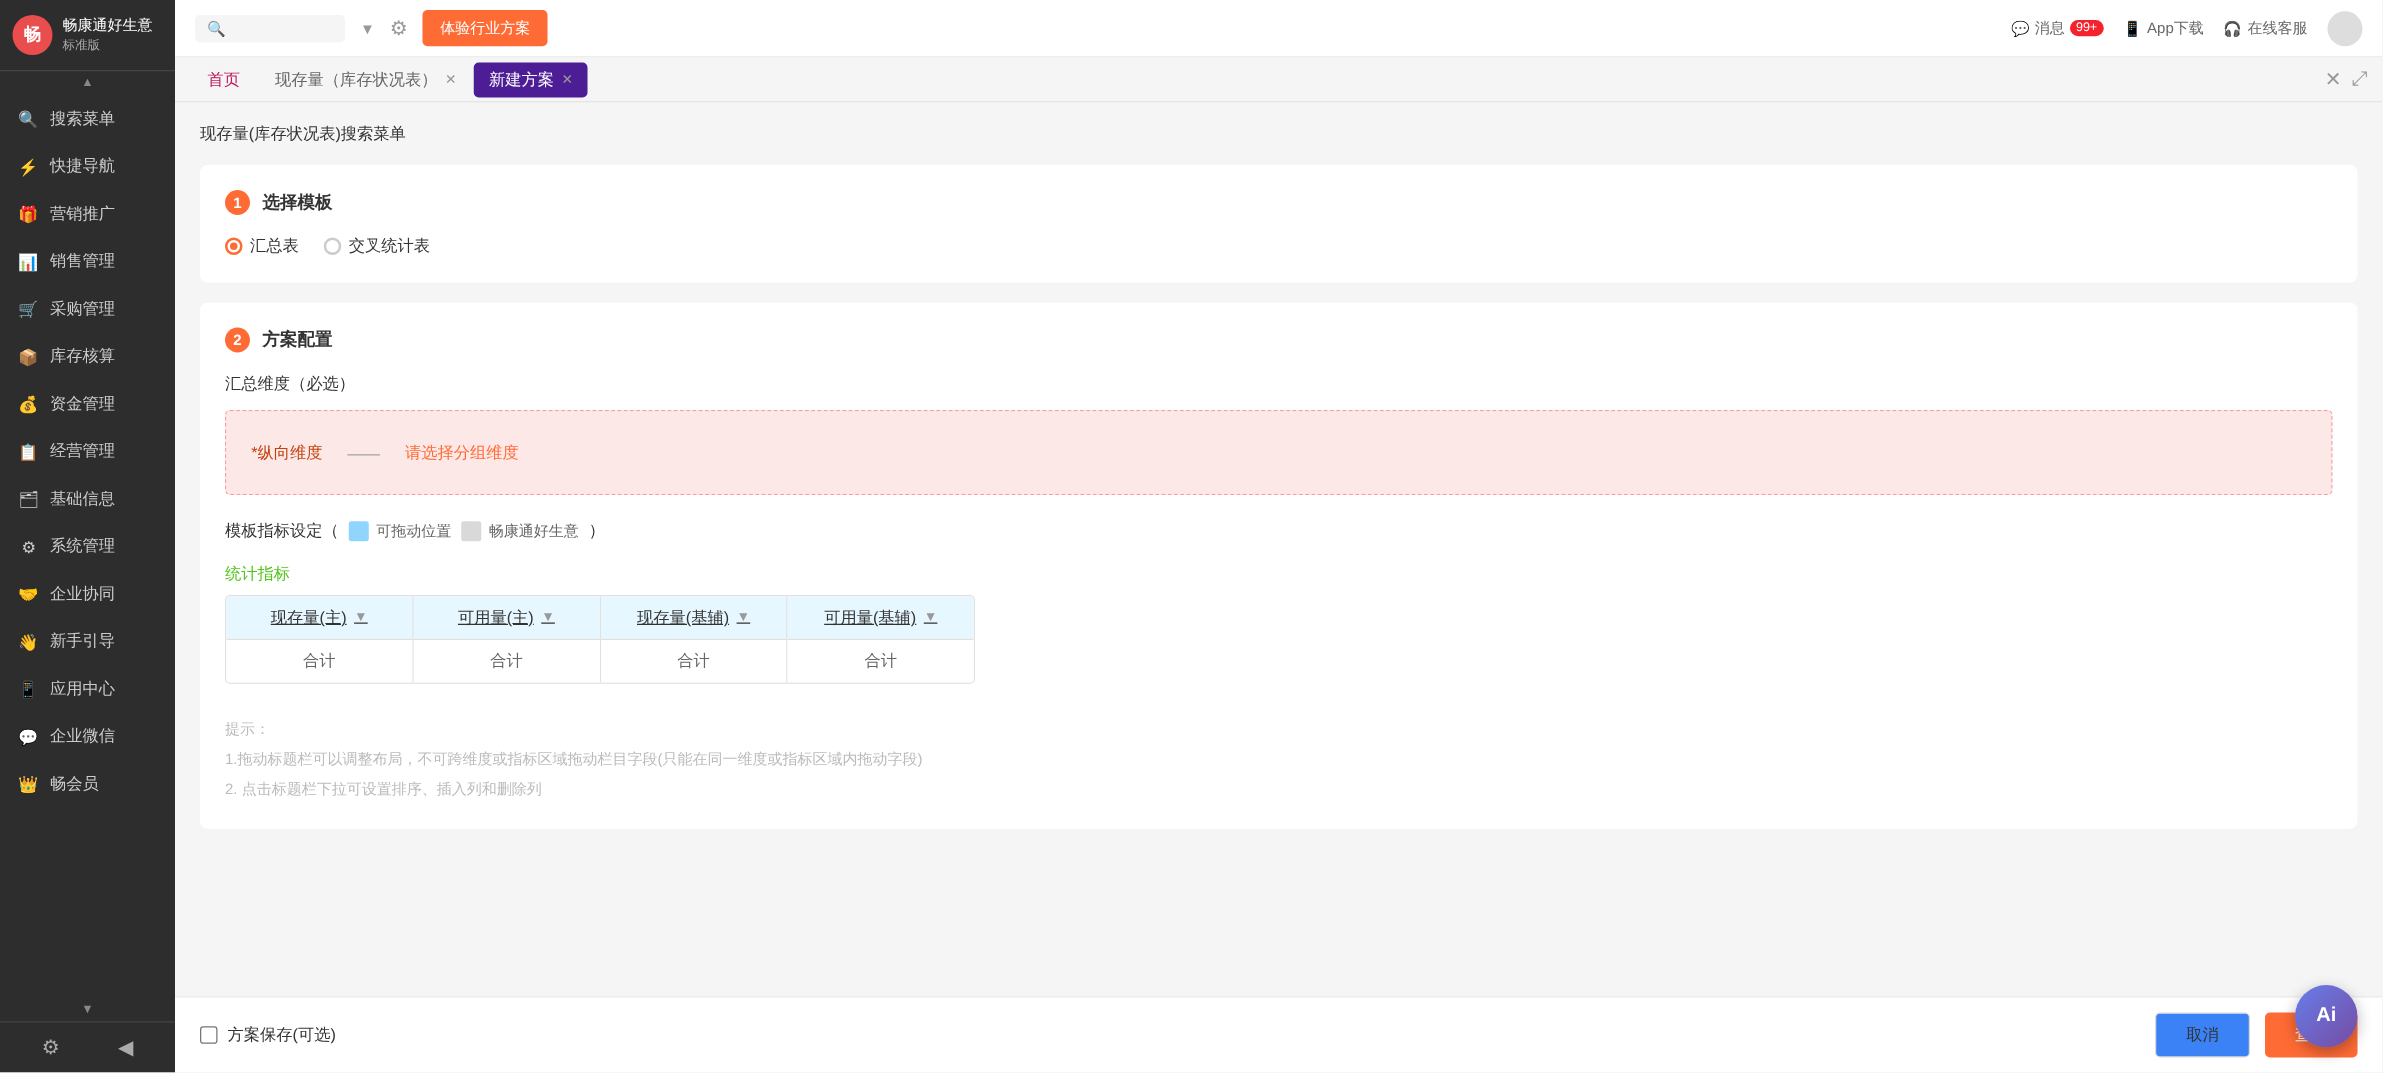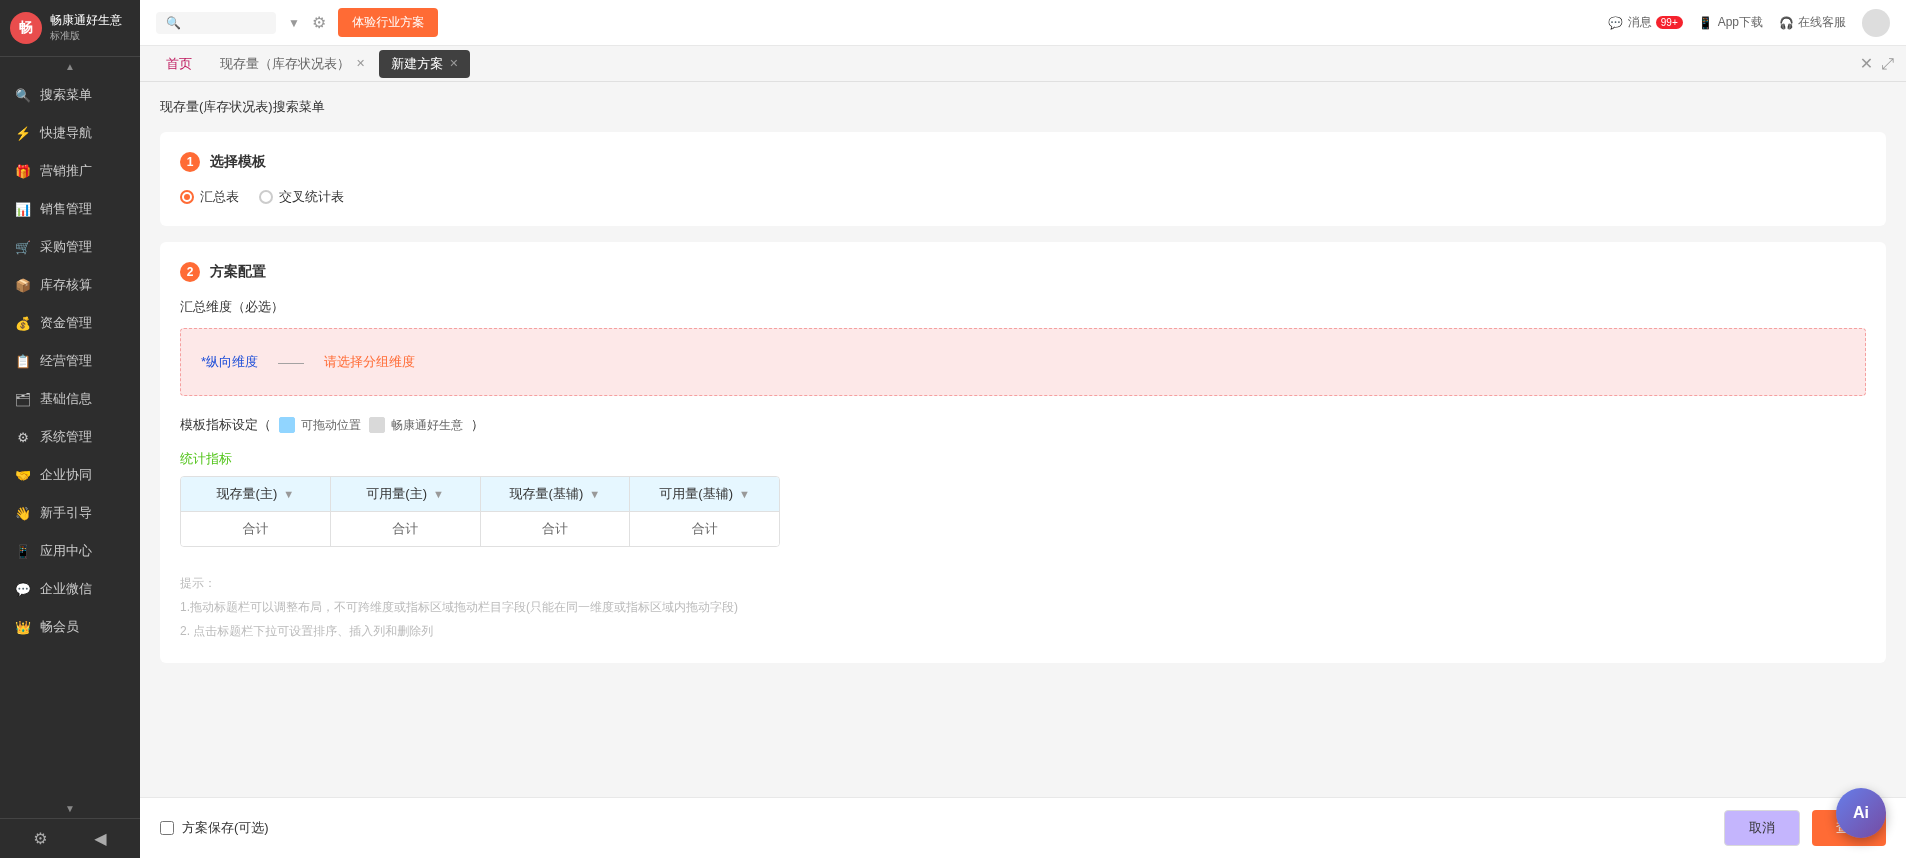--- a/index.html
+++ b/index.html
@@ -95,21 +95,21 @@
     .tab {
       display: flex; align-items: center; gap: 6px;
       padding: 6px 14px;
       font-size: 13px;
       cursor: pointer;
       border-radius: 4px 4px 0 0;
       color: #666;
     }
     .tab-home { color: #be185d; }
     .tab-close { font-size: 11px; color: #999; cursor: pointer; }
-    .tab-new { background: #404040; color: white; padding: 5px 12px; border-radius: 4px; display: flex; align-items: center; gap: 6px; text-align: center; }
+    .tab-new { background: #4c1d95; color: white; padding: 5px 12px; border-radius: 4px; display: flex; align-items: center; gap: 6px; text-align: center; }
     .tabbar-right { margin-left: auto; display: flex; gap: 8px; }
     .tabbar-btn { background: none; border: none; cursor: pointer; color: #999; font-size: 16px; }
 
     
     .content {
       flex: 1; overflow-y: auto; padding: 16px 20px; background: #f5f5f5;
     }
     .page-title { font-size: 13px; color: #333; margin-bottom: 16px; }
 
     
@@ -141,21 +141,21 @@
 
     
     .dimension-area {
       background: #fde8e8;
       border: 1px dashed #f5a0a0;
       border-radius: 4px;
       padding: 24px 20px;
       margin-bottom: 20px;
       display: flex; align-items: center; gap: 16px;
     }
-    .dimension-required { color: #1d4ed8; font-size: 13px; }
+    .dimension-required { color: #c2410c; font-size: 13px; }
     .dimension-separator { color: #999; margin: 0 4px; }
     .dimension-placeholder { color: #ff6b35; font-size: 13px; }
 
     
     .indicator-settings { margin-bottom: 16px; }
     .indicator-settings-label { font-size: 13px; color: #333; margin-bottom: 12px; display: flex; align-items: center; gap: 8px; }
     .indicator-toggle {
       display: inline-flex; align-items: center; gap: 6px; font-size: 12px; color: #666;
     }
     .toggle-box {
@@ -168,42 +168,42 @@
     .stats-header { color: #52c41a; font-size: 13px; margin-bottom: 8px; }
     .stats-table { border: 1px solid #e0e0e0; border-radius: 4px; overflow: hidden; width: 600px; }
     .stats-table-row { display: flex; }
     .stats-table-cell {
       flex: 1; padding: 8px 12px;
       border-right: 1px solid #e0e0e0;
       display: flex; align-items: center; justify-content: center;
       font-size: 13px;
     }
     .stats-table-cell:last-child { border-right: none; }
-    .stats-table-cell.header { background: #e6f7ff; color: #333; }
+    .stats-table-cell.header { background: #e6f7ff; color: #333; text-decoration: underline; }
     .stats-table-cell.sub { background: #fff; color: #666; border-top: 1px solid #e0e0e0; align-items: flex-end; }
     .dropdown-arrow { margin-left: 6px; color: #999; font-size: 11px; }
 
     
     .tips { color: #bbb; font-size: 12px; line-height: 2; }
 
     
     .bottom-bar {
       background: #fff;
       border-top: 1px solid #e8e8e8;
       padding: 12px 20px;
       display: flex;
       align-items: center;
       justify-content: space-between;
       flex-shrink: 0;
     }
     .save-option { display: flex; align-items: center; gap: 8px; font-size: 13px; color: #333; }
     .checkbox { width: 14px; height: 14px; border: 1px solid #d9d9d9; border-radius: 2px; cursor: pointer; }
     .bottom-actions { display: flex; gap: 12px; }
     .btn-cancel {
-      padding: 8px 24px; border: 1px solid #d9d9d9; background: #c4b5fd;
+      padding: 8px 24px; border: 1px solid #d9d9d9; background: #3b82f6;
       color: #333; border-radius: 4px; cursor: pointer; font-size: 13px;
     }
     .btn-query {
       padding: 8px 24px; background: #ff6b35; color: white;
       border: none; border-radius: 4px; cursor: pointer; font-size: 13px;
     }
 
     
     .ai-badge {
       position: fixed;

